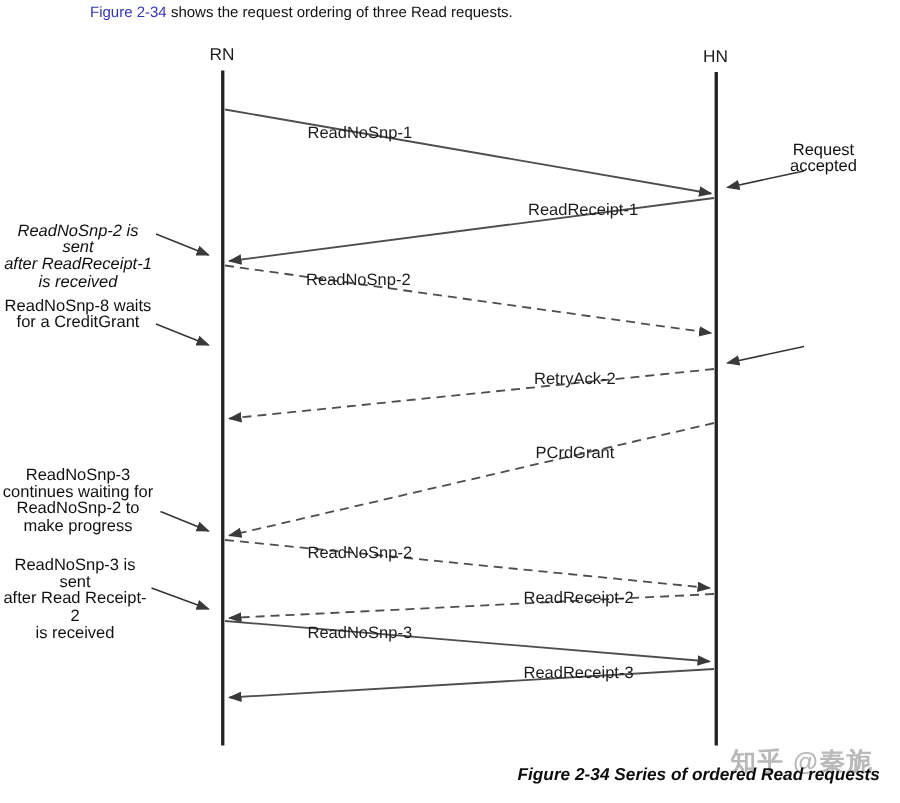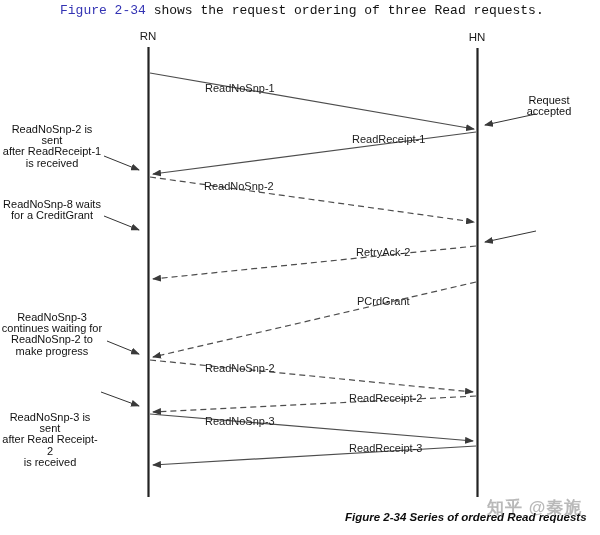--- a/index.html
+++ b/index.html
@@ -9,22 +9,22 @@
     width: 600px;
     height: 535px;
     background: #ffffff;
     font-family: "Liberation Sans", sans-serif;
     overflow: hidden;
   }
   #intro {
     position: absolute;
     left: 60px;
     top: 3px;
-    font-family: Liberation Mono, monospace;
-    font-size: 13px;
+    font-family: Liberation Sans, sans-serif;
+    font-size: 10px;
     color: #111111;
     white-space: nowrap;
   }
   #intro .figlink { color: #3333b3; cursor: pointer; }
   #diagram-svg { position: absolute; left: 0; top: 0; }
   .msg-label, .lifeline-label {
     font-family: "Liberation Sans", sans-serif;
     fill: #1c1c1c;
   }
   .msg-label { font-size: 11px; }
@@ -101,30 +101,30 @@
     <text class="msg-label" x="349" y="452">ReadReceipt-3</text>
 
     <line x1="104" y1="156" x2="139" y2="170" stroke="#333333" stroke-width="1" marker-end="url(#arrow)"></line>
     <line x1="104" y1="216" x2="139" y2="230" stroke="#333333" stroke-width="1" marker-end="url(#arrow)"></line>
     <line x1="107" y1="341" x2="139" y2="354" stroke="#333333" stroke-width="1" marker-end="url(#arrow)"></line>
     <line x1="101" y1="392" x2="139" y2="406" stroke="#333333" stroke-width="1" marker-end="url(#arrow)"></line>
     <line x1="536" y1="114" x2="485" y2="125" stroke="#333333" stroke-width="1" marker-end="url(#arrow)"></line>
     <line x1="536" y1="231" x2="485" y2="242" stroke="#333333" stroke-width="1" marker-end="url(#arrow)"></line>
   </svg>
 
-  <div class="annotation" style="left:0px;   top:124px; width:104px;">ReadNoSnp-2 is sent
+  <div class="annotation" style="left:0px;   top:149px; width:104px;font-style:italic;">ReadNoSnp-2 is sent
 after ReadReceipt-1
 is received</div>
   <div class="annotation" style="left:0px;   top:199px; width:104px;">ReadNoSnp-8 waits
 for a CreditGrant</div>
   <div class="annotation" style="left:1px;   top:312px; width:102px;">ReadNoSnp-3
 continues waiting for
 ReadNoSnp-2 to
 make progress</div>
-  <div class="annotation" style="left:0px;   top:372px; width:100px;margin-top:40px;">ReadNoSnp-3 is sent
+  <div class="annotation" style="left:0px;   top:372px; width:100px;">ReadNoSnp-3 is sent
 after Read Receipt-2
 is received</div>
   <div class="annotation" style="left:508px; top:95px;  width:82px;">Request
 accepted</div>
 
   <div id="watermark">知乎 @秦旎</div>
 
   <div id="caption">Figure 2-34 Series of ordered Read requests</div>
 
 </div>

